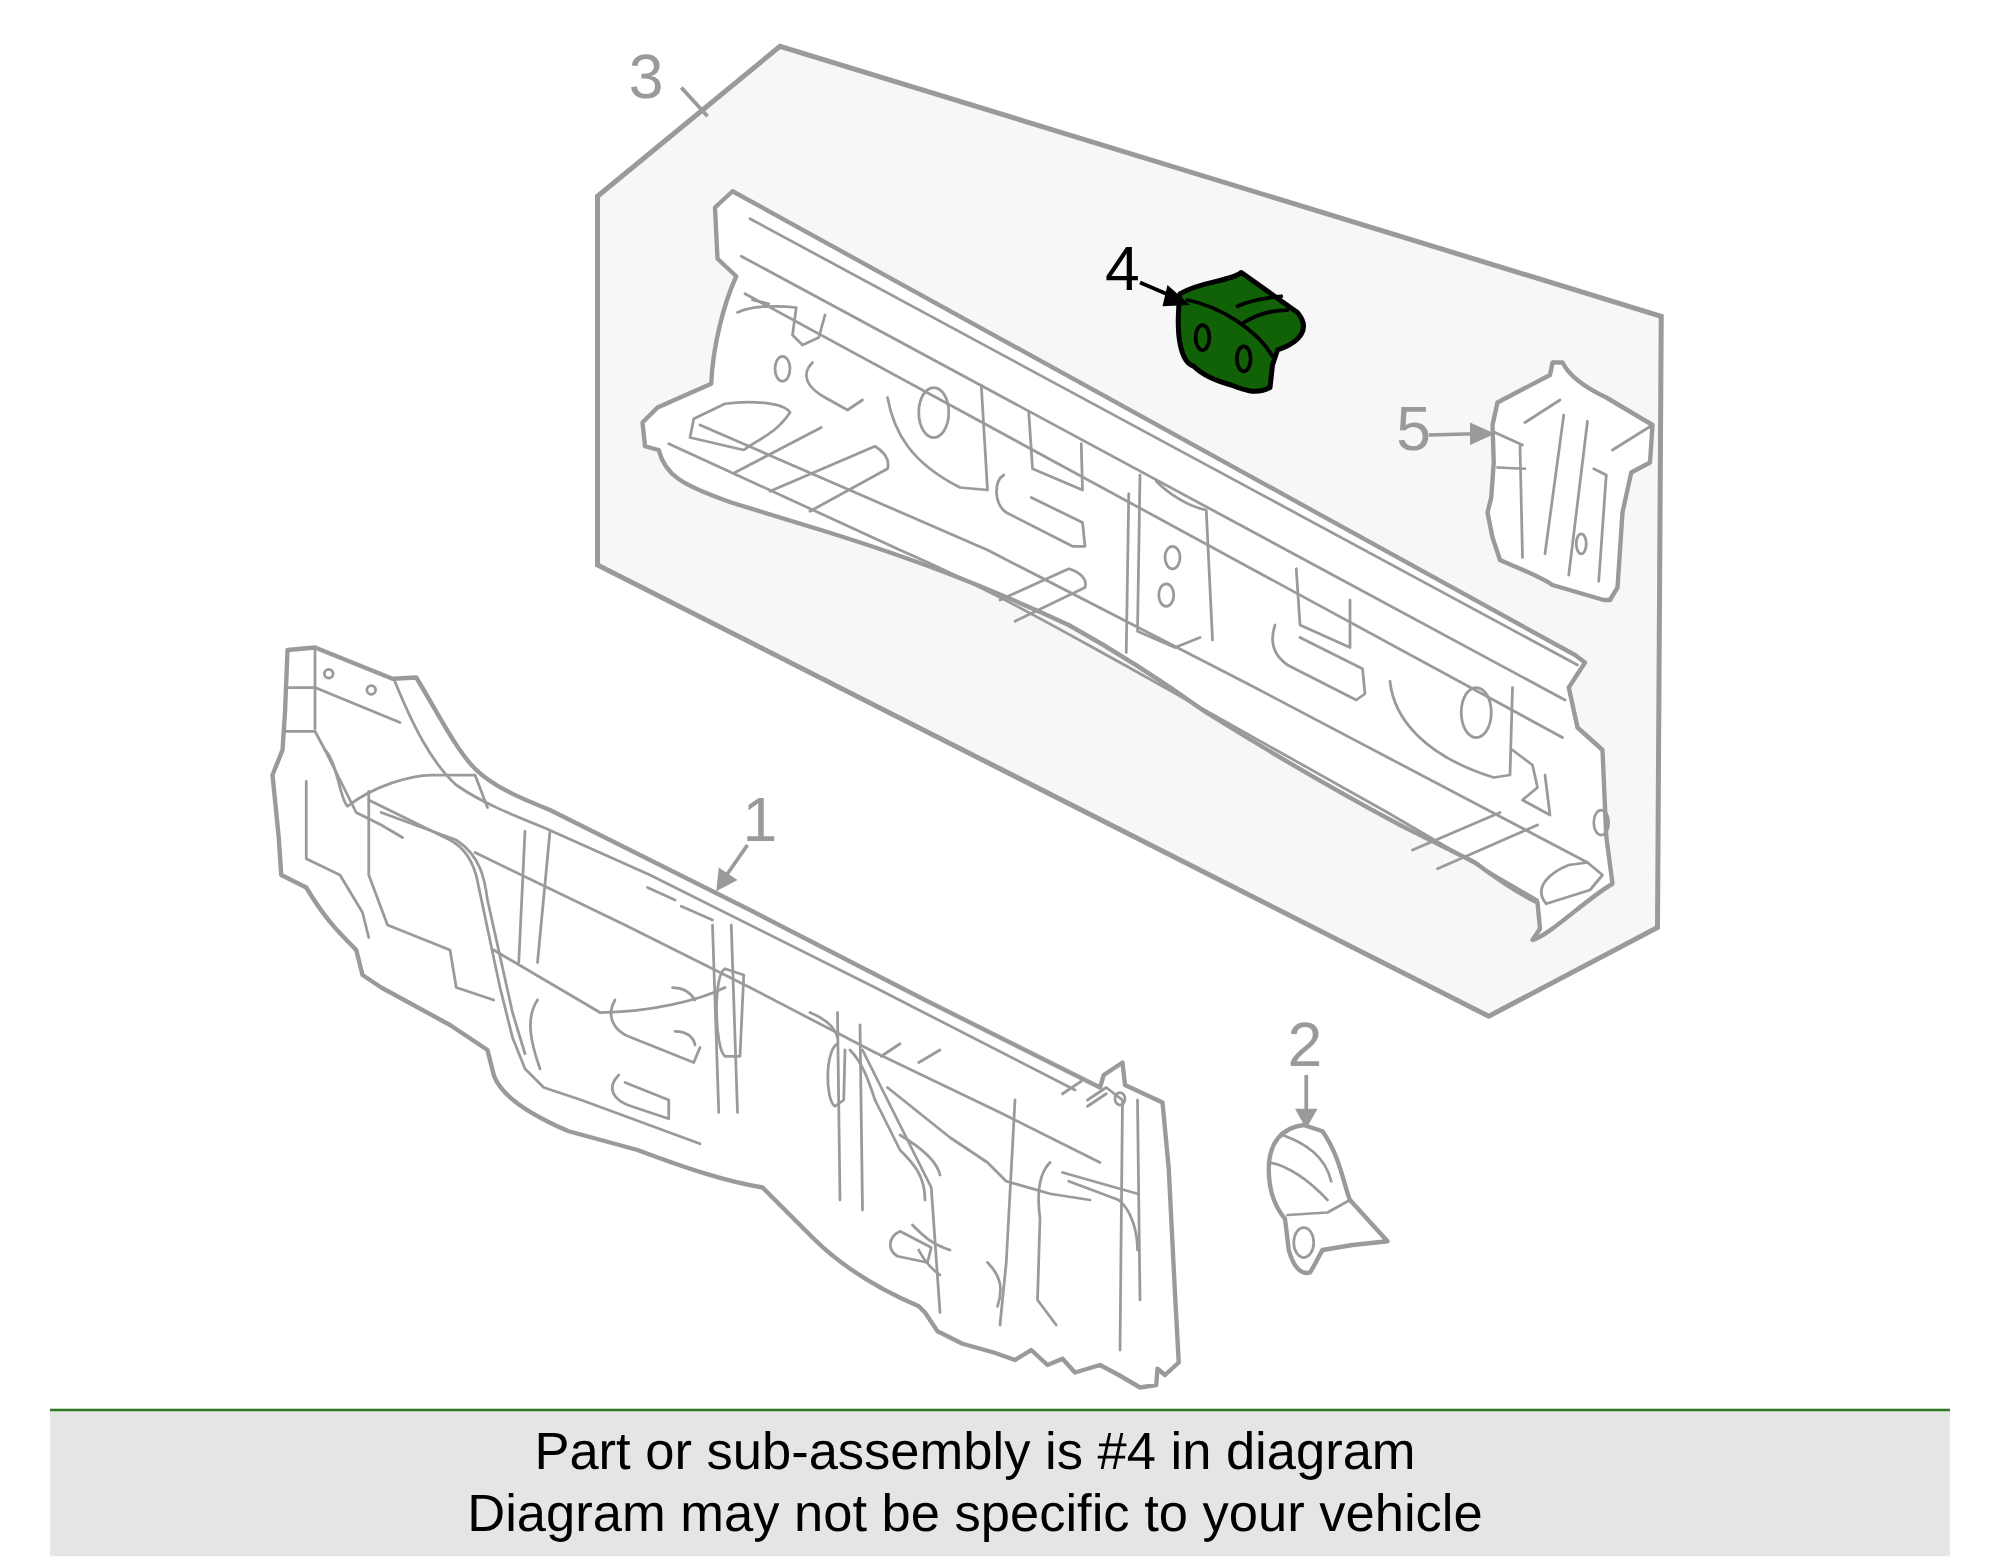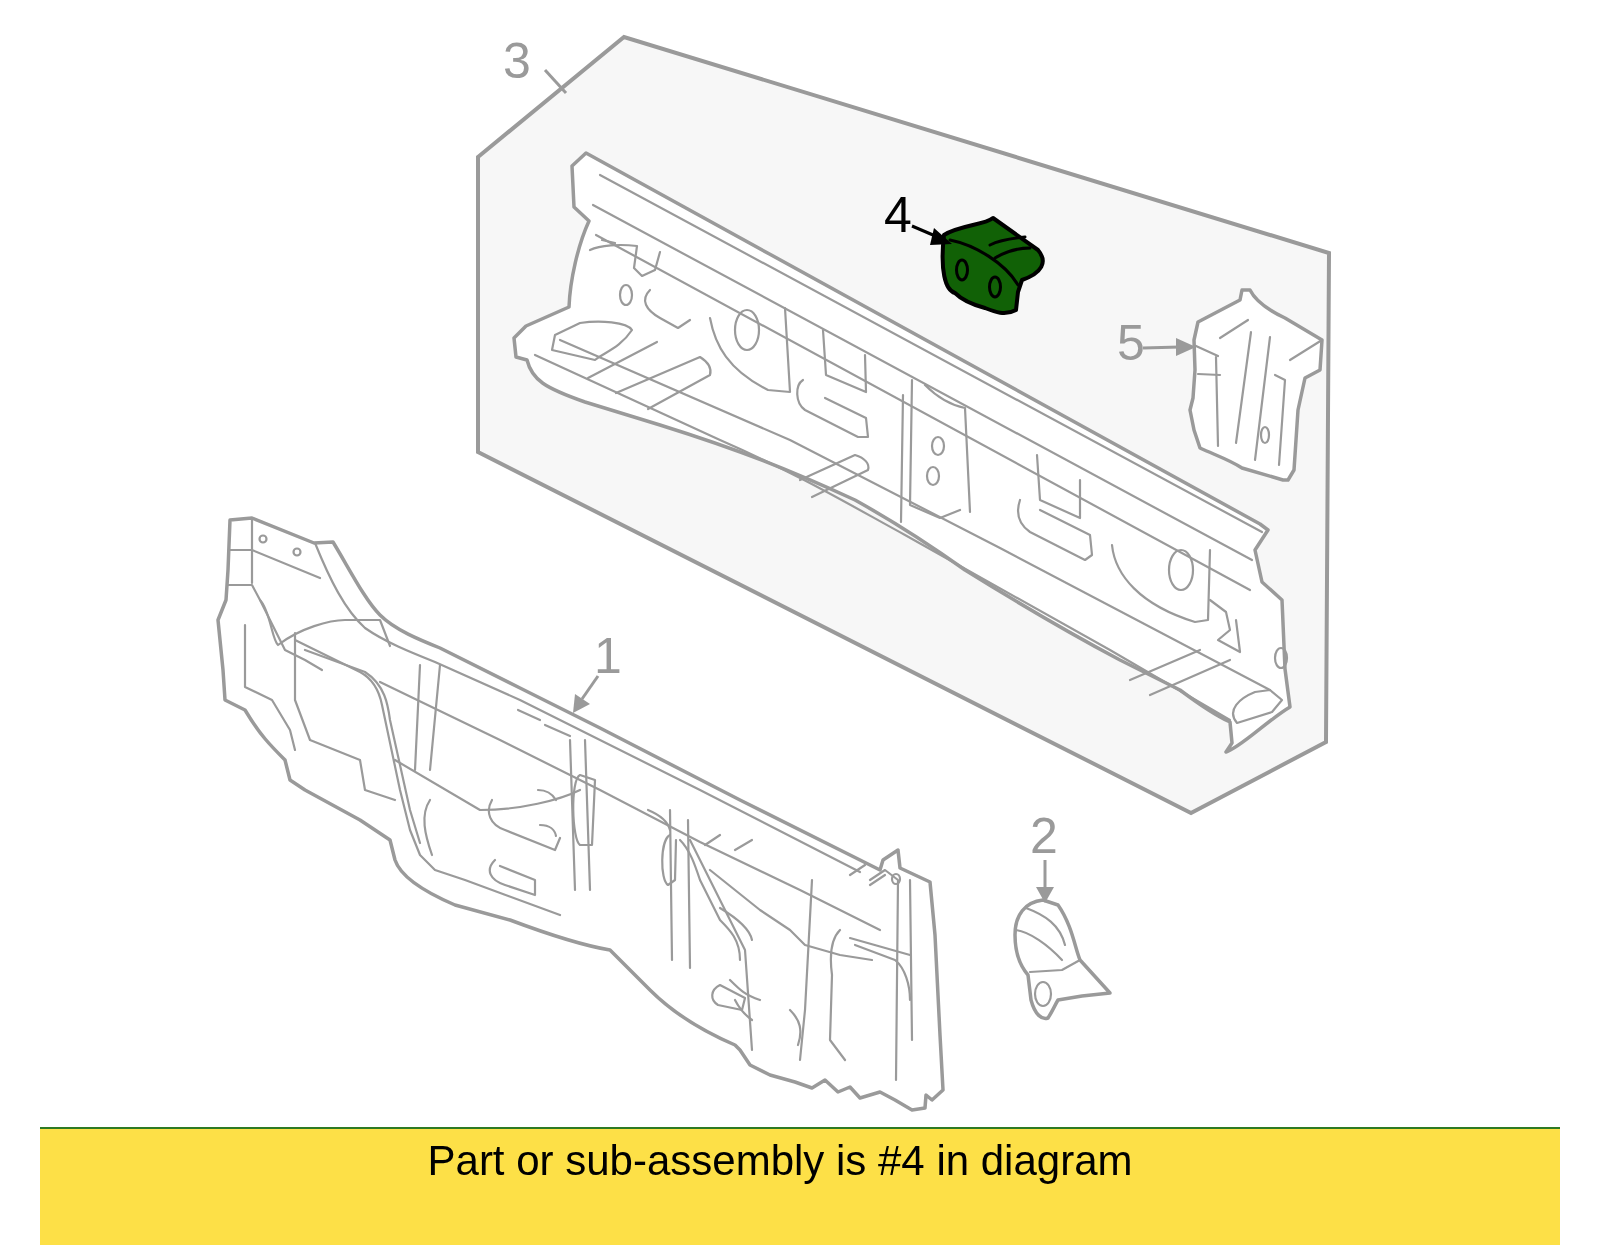--- a/index.html
+++ b/index.html
@@ -7,21 +7,21 @@
          font-family: "Liberation Sans", sans-serif; }
   #diagram { position: absolute; left: 0; top: 0; width: 1600px; height: 1249px; }
   .callout { font-family: "Liberation Sans", sans-serif; font-size: 50px; }
   .callout-gray { fill: #9a9a9a; }
   .callout-black { fill: #000000; }
   .part { fill: #ffffff; stroke: #9a9a9a; stroke-width: 3.5; stroke-linejoin: round; stroke-linecap: round; }
   .detail { fill: none; stroke: #9a9a9a; stroke-width: 2.2; stroke-linejoin: round; stroke-linecap: round; }
   .hl { fill: #116106; stroke: #000; stroke-width: 4; stroke-linejoin: round; }
   .hl-detail { fill: none; stroke: #000; stroke-width: 3; stroke-linecap: round; }
   #banner { position: absolute; left: 40px; top: 1127px; width: 1520px; height: 118px;
-            background: #fde047; border-top: 2px solid #2e7a22; box-sizing: border-box; }
+            background: #e5e5e5; border-top: 2px solid #2e7a22; box-sizing: border-box; }
   .banner-line { position: absolute; left: 0; width: 1480px; text-align: center;
                  color: #000; font-size: 42px; line-height: 48px; white-space: nowrap; }
   #banner-line-1 { top: 8px; }
   #banner-line-2 { top: 58px; left: 0; }
 </style>
 </head>
 <body>
 
 <svg id="diagram" viewBox="0 0 1600 1249" xmlns="http://www.w3.org/2000/svg">
 
@@ -166,13 +166,14 @@
   </g>
   <g>
     <text class="callout callout-gray" x="1030" y="853">2</text>
     <line x1="1045" y1="860" x2="1045" y2="888" stroke="#9a9a9a" stroke-width="3"></line>
     <polygon points="1045,903 1036,887 1054,887" fill="#9a9a9a"></polygon>
   </g>
 </svg>
 
 <div id="banner">
   <div id="banner-line-1" class="banner-line">Part or sub-assembly is #4 in diagram</div>
+  <div id="banner-line-2" class="banner-line">Diagram may not be specific to your vehicle</div>
 </div>
 
 </body></html>

